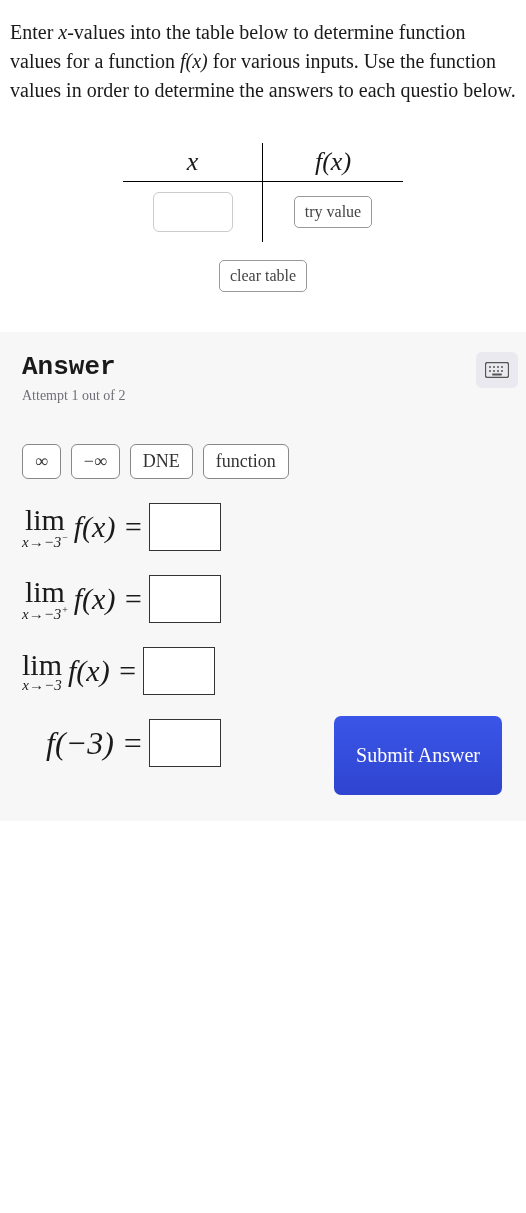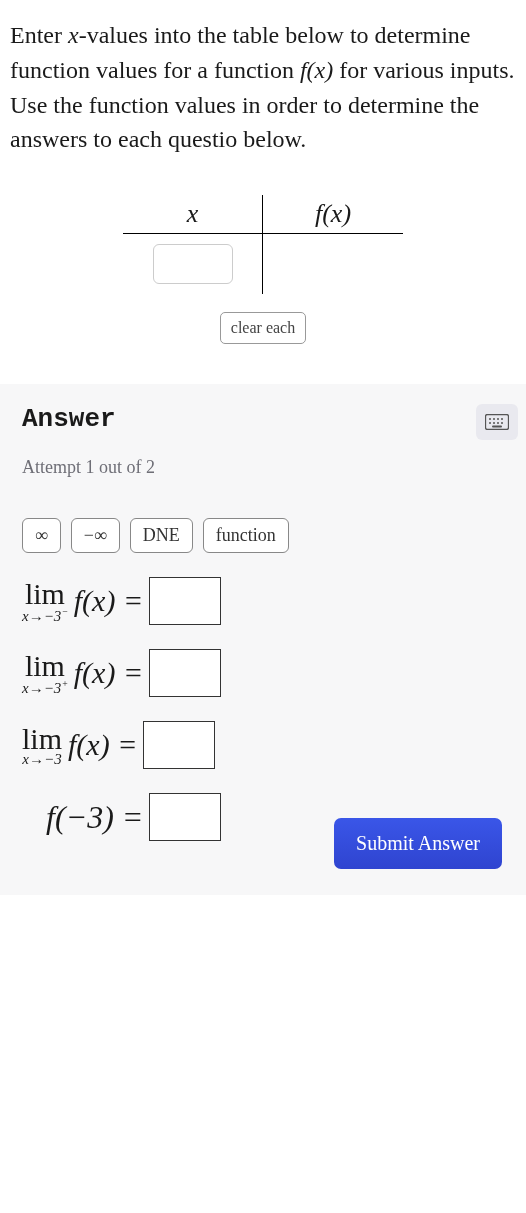--- a/index.html
+++ b/index.html
@@ -5,21 +5,21 @@
   * { box-sizing: border-box; }
   body {
     margin: 0;
     padding: 0;
     font-family: Georgia, 'Times New Roman', serif;
     color: #1a1a1a;
     width: 526px;
     background: #fff;
   }
   .instructions {
-    font-size: 24px;
+    font-size: 20px;
     line-height: 1.45;
     padding: 18px 6px 10px 10px;
   }
   .math-i { font-style: italic; font-family: 'Times New Roman', serif; }
   .table-area {
     margin-top: 28px;
     text-align: center;
   }
   .value-table {
     display: inline-block;
@@ -63,23 +63,23 @@
     padding: 20px 18px 30px 22px;
     position: relative;
   }
   .answer-title {
     font-family: Liberation Mono, monospace;
     font-weight: bold;
     font-size: 26px;
   }
   .attempt {
     font-family: Georgia, serif;
-    font-size: 18px;
+    font-size: 14px;
     color: #6e6e76;
-    margin-top: 23px;
+    margin-top: 6px;
   }
   .kb-icon {
     position: absolute;
     right: 8px;
     top: 20px;
     width: 42px;
     height: 36px;
     background: #e9e9ef;
     border-radius: 6px;
     display: flex;
@@ -132,21 +132,21 @@
     text-align: center;
   }
   .submit-btn {
     background: #3344dd;
     background: linear-gradient(#3a56e8, #2f44d0);
     color: #fff;
     font-family: Georgia, serif;
     font-size: 20px;
     border: none;
     border-radius: 7px;
-    padding: 14px 22px;
+    padding: 28px 22px;
     cursor: pointer;
     position: absolute;
     right: 24px;
     bottom: 26px;
   }
   .fexpr { display:inline-flex; align-items:center; }
   sup.sign { font-size: 0.65em; vertical-align: super; margin-left:1px;}
 </style>
 </head>
 <body>
@@ -158,24 +158,27 @@
 <div class="table-area">
   <div class="value-table">
     <div class="vt-row">
       <div class="vt-cell vt-header vt-left">x</div>
       <div class="vt-cell vt-header">f(x)</div>
     </div>
     <div class="vt-row">
       <div class="vt-cell vt-left">
         <input class="x-input" type="text" value="" style="">
       </div>
+      <div class="vt-cell">
+        <button class="small-btn">try value</button>
+      </div>
     </div>
   </div>
   <div class="clear-wrap">
-    <button class="small-btn">clear each</button>
+    <button class="small-btn">clear table</button>
   </div>
 </div>
 
 <div class="answer-section">
   <div class="answer-title">Answer</div>
   <div class="attempt">Attempt 1 out of 2</div>
 
   <div class="kb-icon">
     <svg width="24" height="16" viewBox="0 0 24 16">
       <rect x="0.5" y="0.5" width="23" height="15" rx="2" fill="none" stroke="#555" stroke-width="1.3"></rect>

